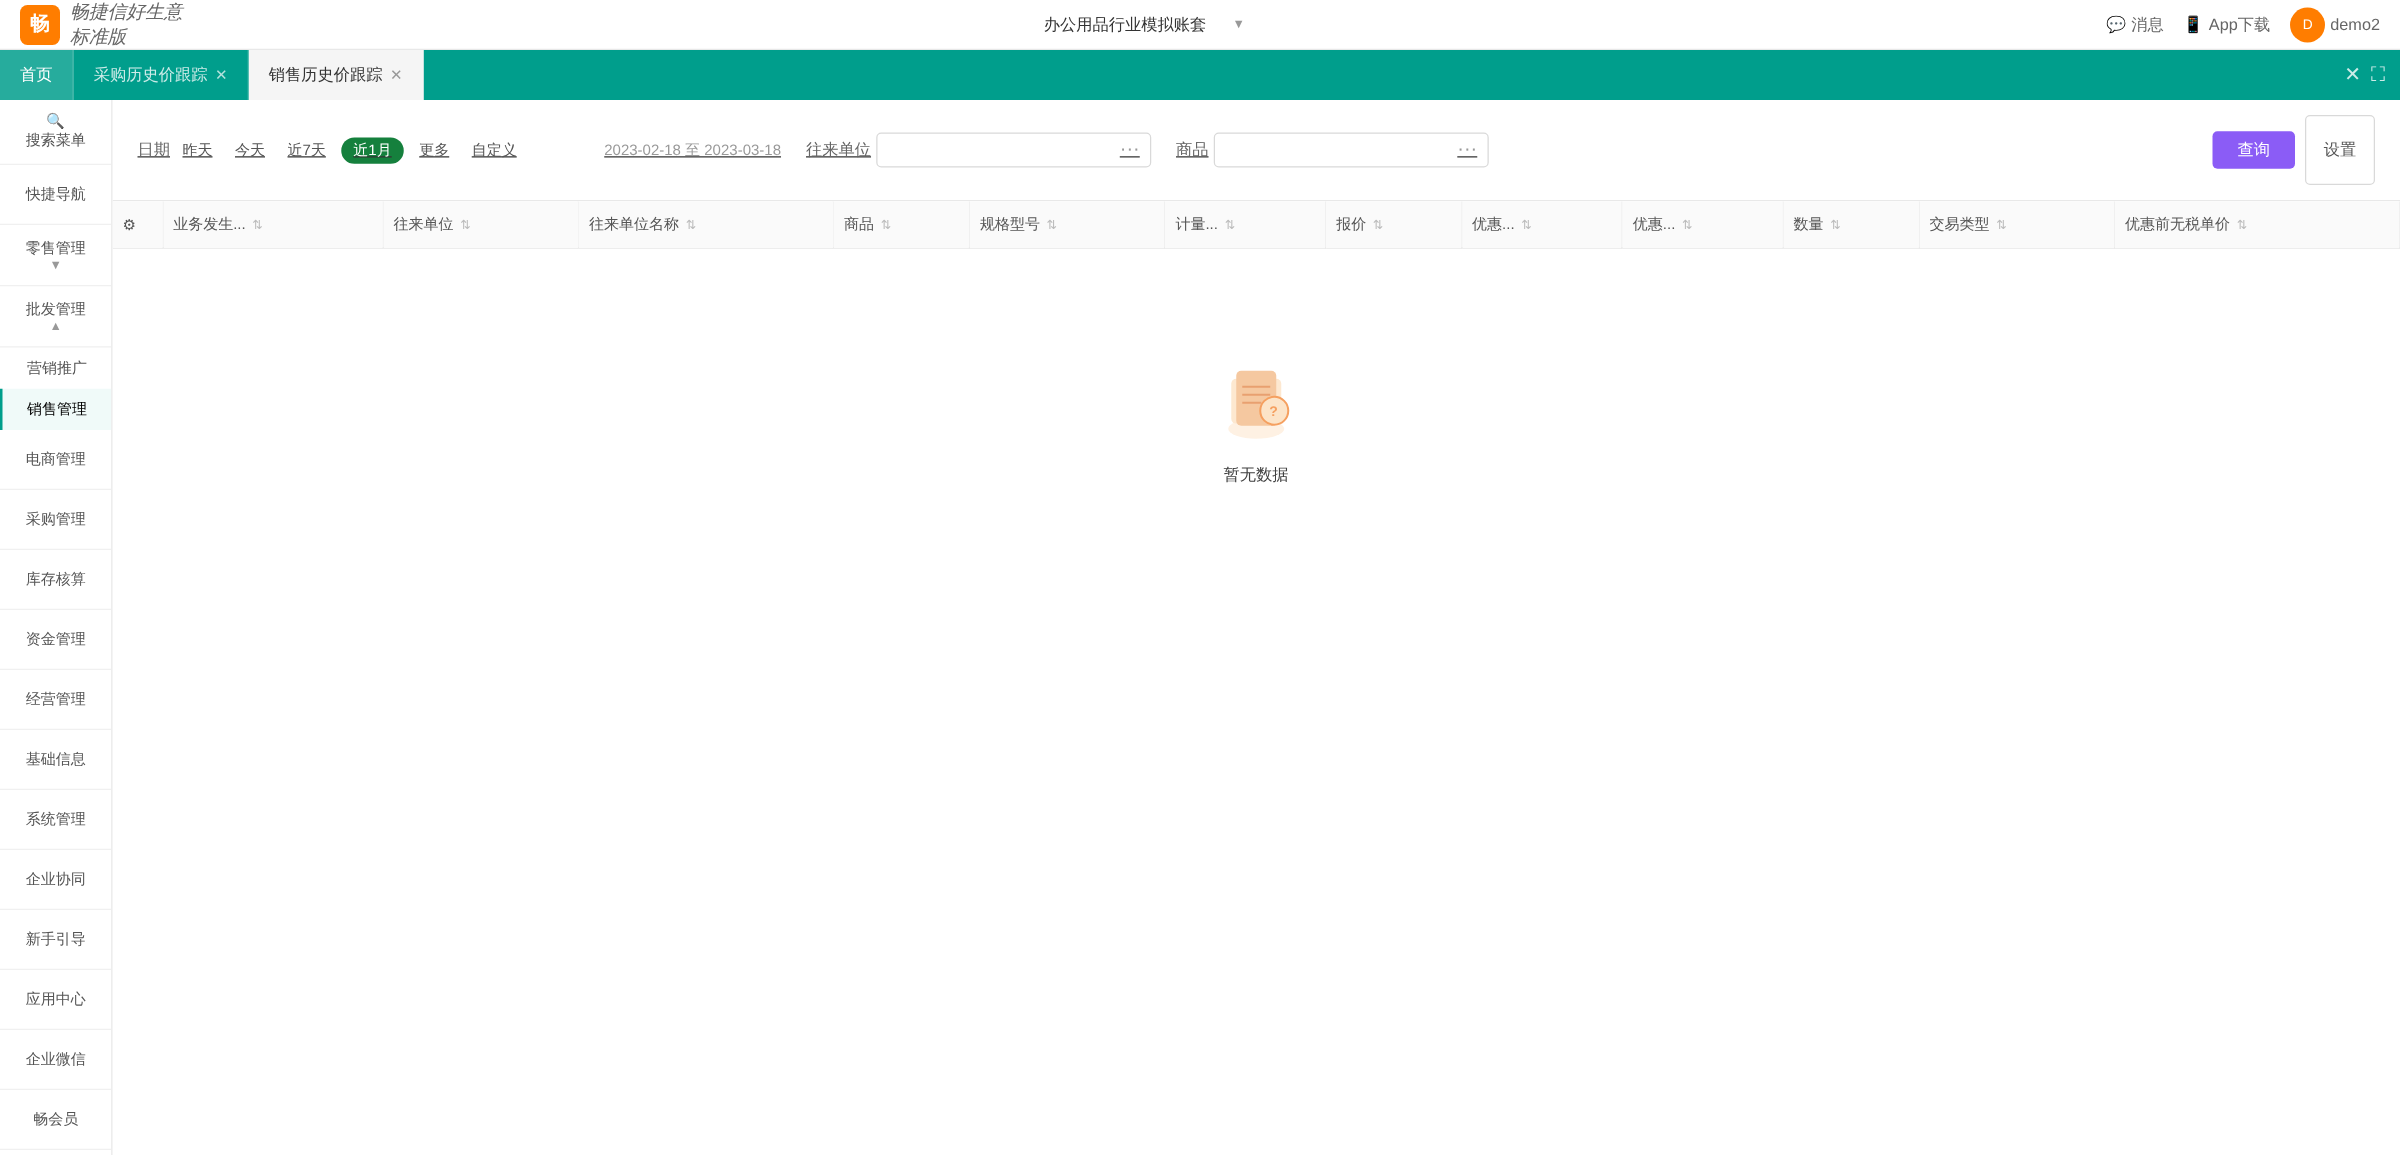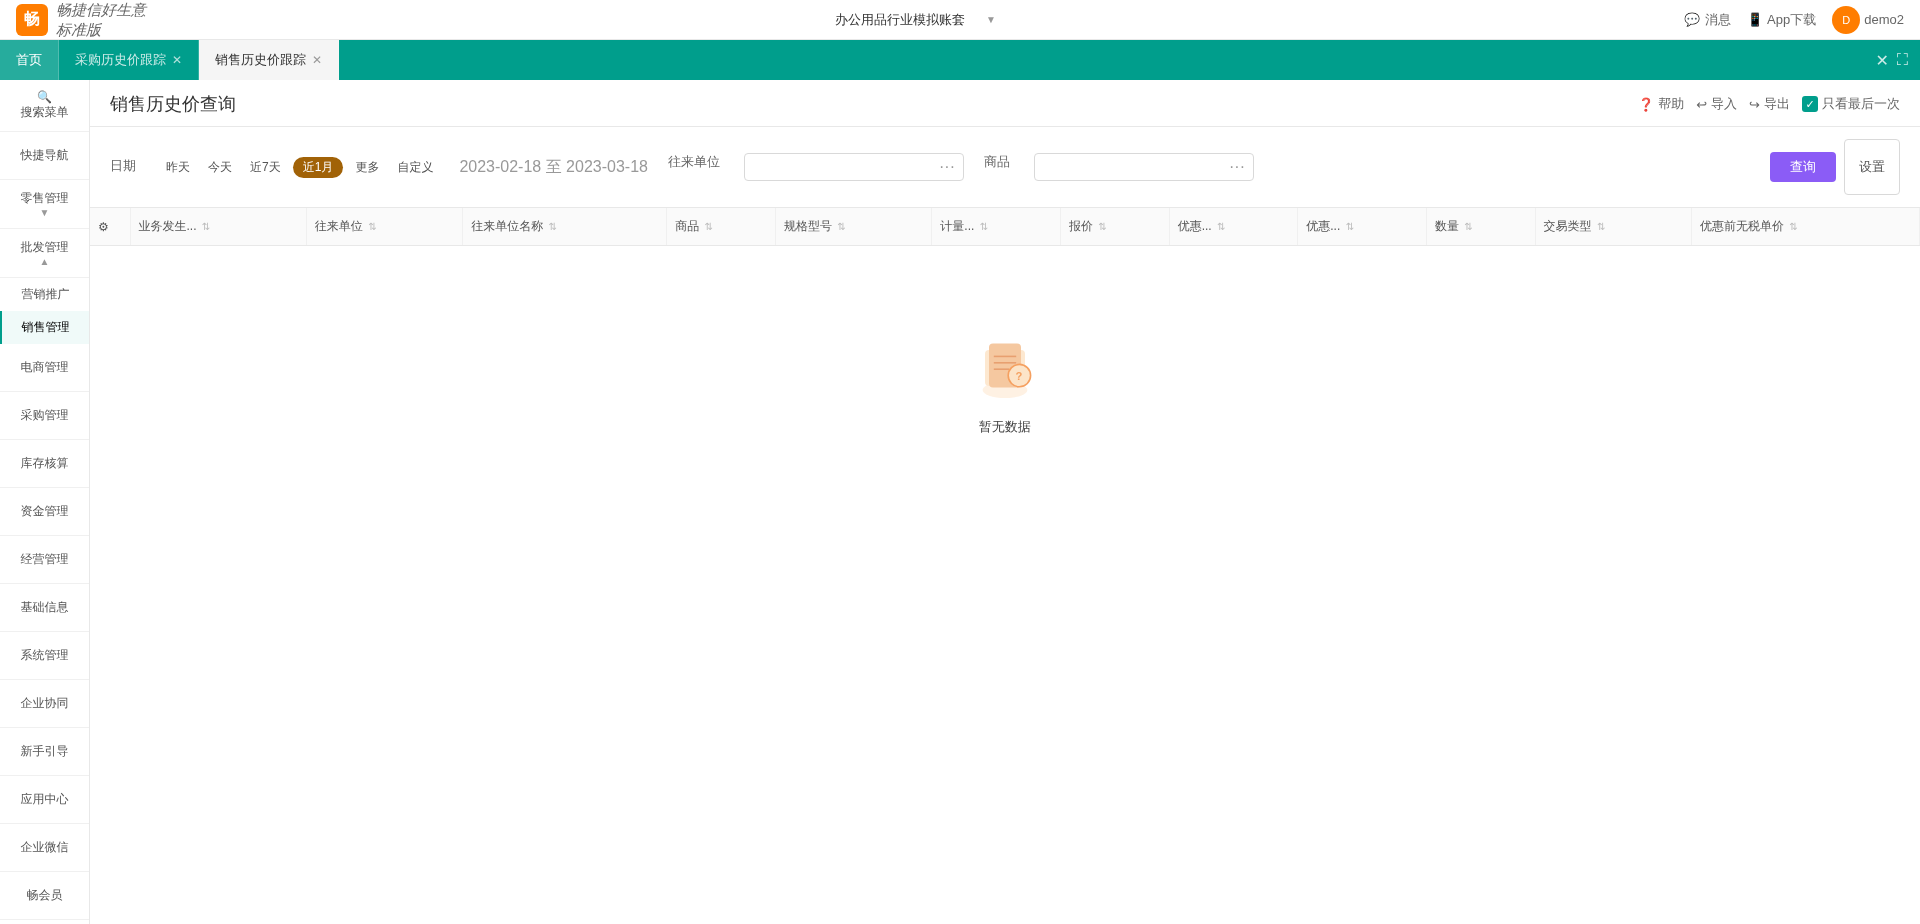--- a/index.html
+++ b/index.html
@@ -114,26 +114,26 @@
     .filter-bar {
       background: #fff;
       padding: 12px 20px;
       display: flex;
       align-items: center;
       gap: 20px;
       flex-wrap: wrap;
       border-bottom: 1px solid #e8e8e8;
       flex-shrink: 0;
     }
-    .filter-group { display: flex; align-items: flex-start; gap: 24px; }
+    .filter-group { display: flex; align-items: center; gap: 4px; text-decoration: underline; }
     .filter-label { color: #666; font-size: 13px; white-space: nowrap; }
     .date-options { display: flex; align-items: center; gap: 6px; }
     .date-opt { font-size: 12px; color: #555; cursor: pointer; padding: 2px 6px; border-radius: 3px; }
-    .date-opt.active { background: #a16207; color: white; border-radius: 12px; padding: 2px 10px; }
-    .date-range { font-size: 16px; color: #999; }
+    .date-opt.active { background: #15803d; color: white; border-radius: 12px; padding: 2px 10px; }
+    .date-range { font-size: 12px; color: #999; margin-left: 44px; }
     .filter-input { border: 1px solid #d9d9d9; border-radius: 4px; padding: 4px 8px; font-size: 13px; color: #333; width: 220px; background: #fff; cursor: pointer; display: flex; align-items: center; justify-content: space-between; }
     .filter-input-dots { color: #999; font-size: 16px; }
     .filter-actions { margin-left: auto; display: flex; gap: 8px; align-items: center; }
     .btn-query { background: #8b5cf6; color: white; border: none; border-radius: 4px; padding: 6px 20px; font-size: 13px; cursor: pointer; }
     .btn-settings { background: #fff; color: #555; border: 1px solid #d9d9d9; border-radius: 4px; padding: 18px 14px; font-size: 13px; cursor: pointer; }
 
     
     .table-container {
       flex: 1;
       overflow: auto;
@@ -278,41 +278,20 @@
     <div class="sidebar-item">
       <span>企业微信</span>
     </div>
     <div class="sidebar-item">
       <span>畅会员</span>
     </div>
   </div>
 
   <div class="content-area">
 
-    <div class="page-title-bar">
-      <div class="page-title">销售历史价查询</div>
-      <div class="title-actions">
-        <div class="title-action-item">
-          <span>❓</span>
-          <span>帮助</span>
-        </div>
-        <div class="title-action-item">
-          <span>↩</span>
-          <span>导入</span>
-        </div>
-        <div class="title-action-item">
-          <span>↪</span>
-          <span>导出</span>
-        </div>
-        <div class="only-last-checkbox">
-          <div class="checkbox-icon">✓</div>
-          <span>只看最后一次</span>
-        </div>
-      </div>
-    </div>
 
     <div class="filter-bar">
       <div class="filter-group">
         <span class="filter-label">日期</span>
         <div class="date-options">
           <span class="date-opt">昨天</span>
           <span class="date-opt">今天</span>
           <span class="date-opt">近7天</span>
           <span class="date-opt active">近1月</span>
           <span class="date-opt">更多</span>

